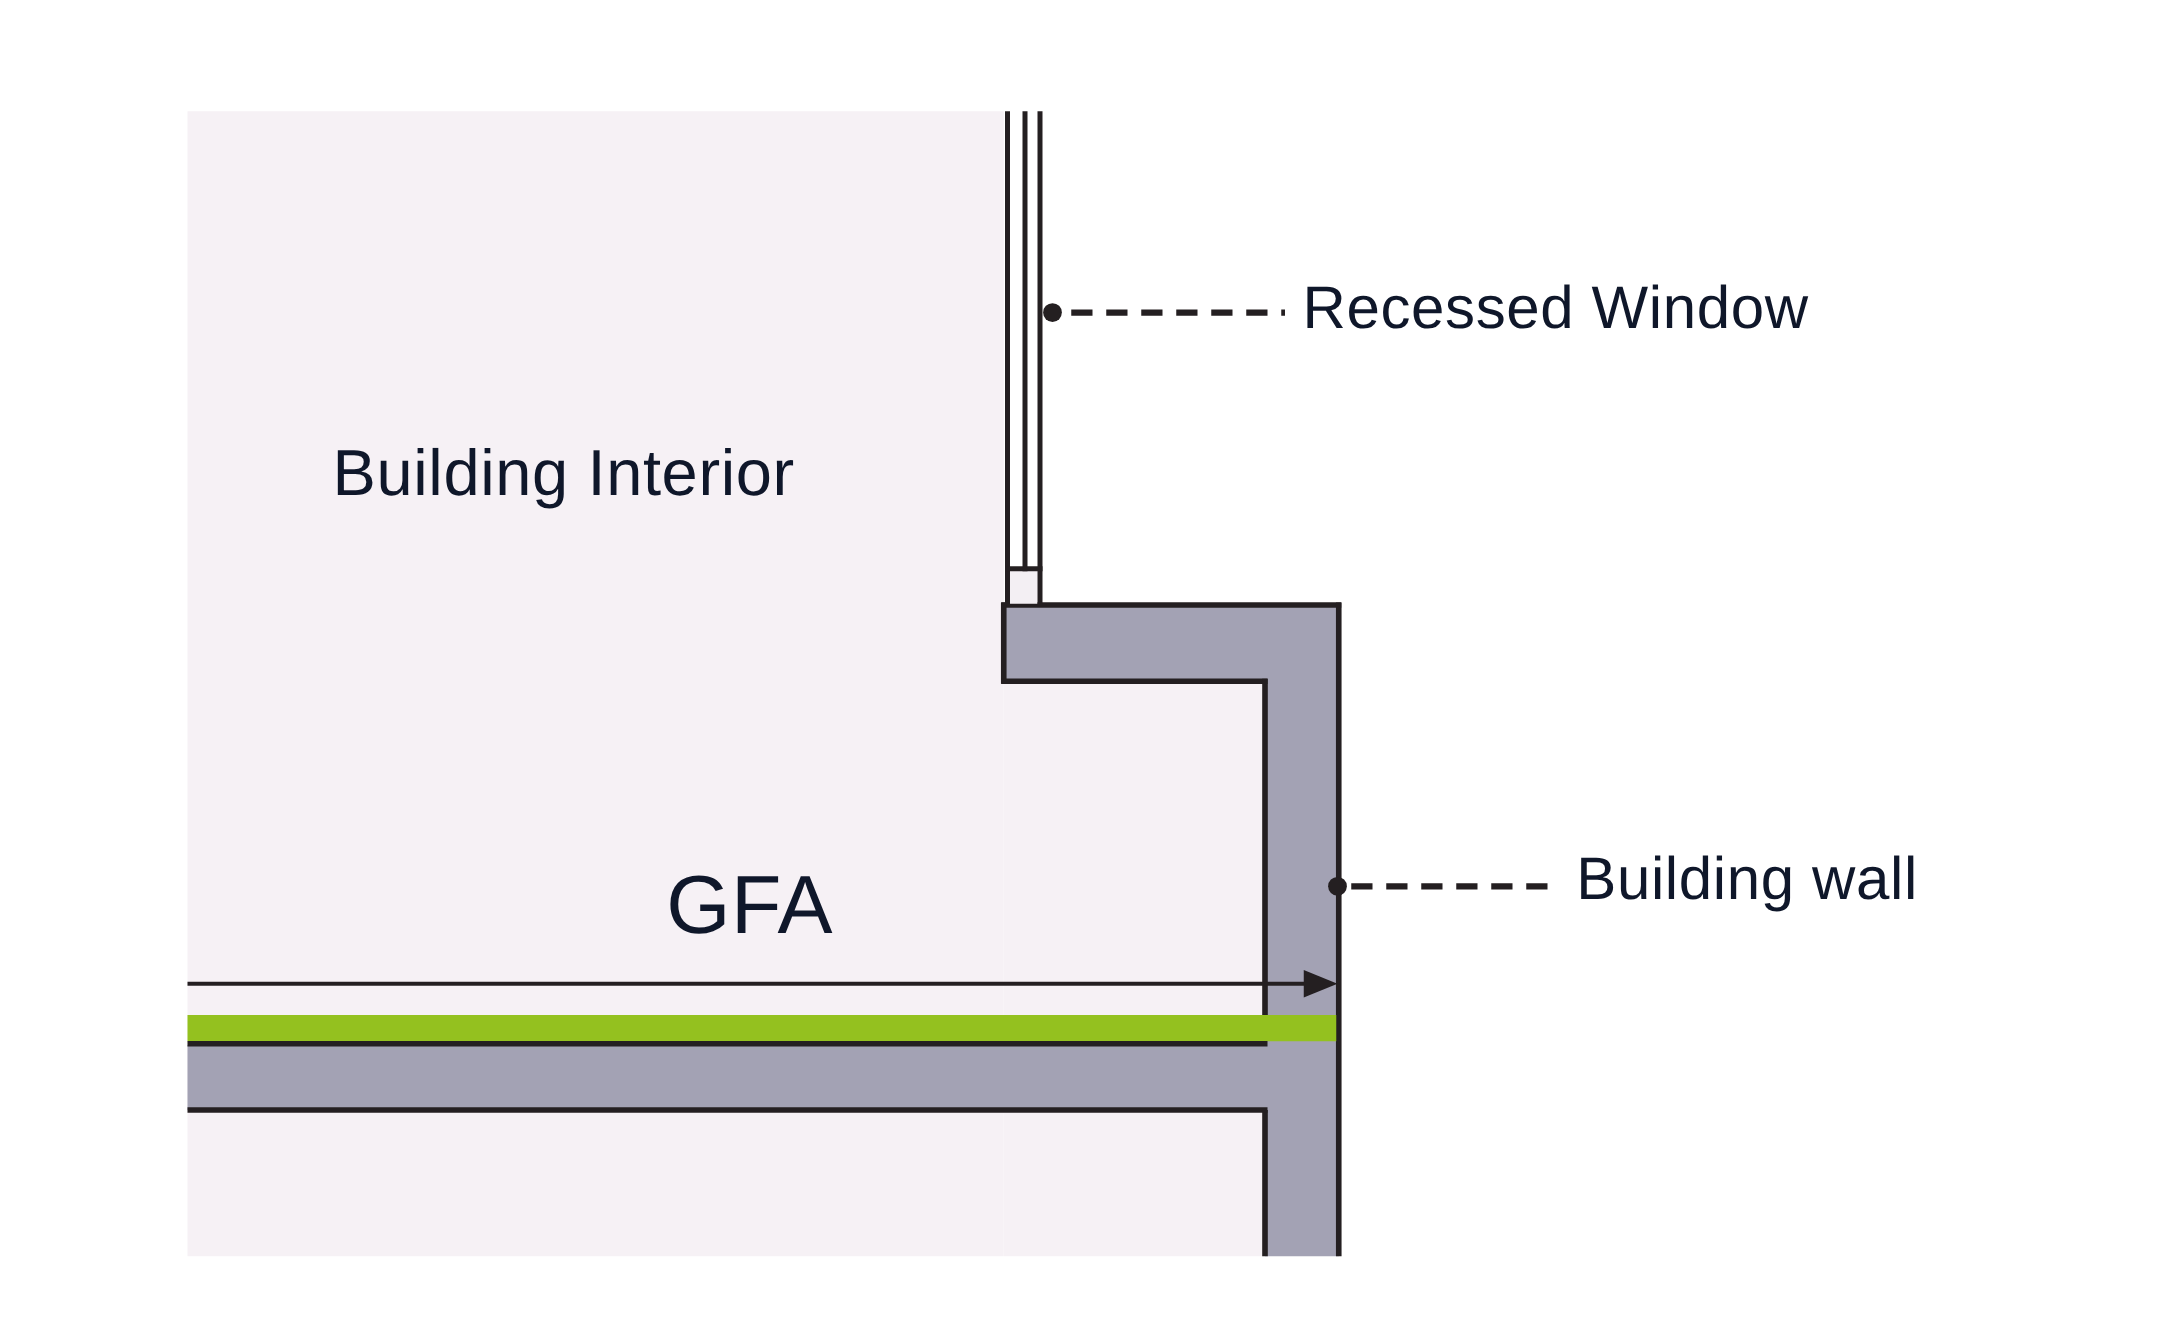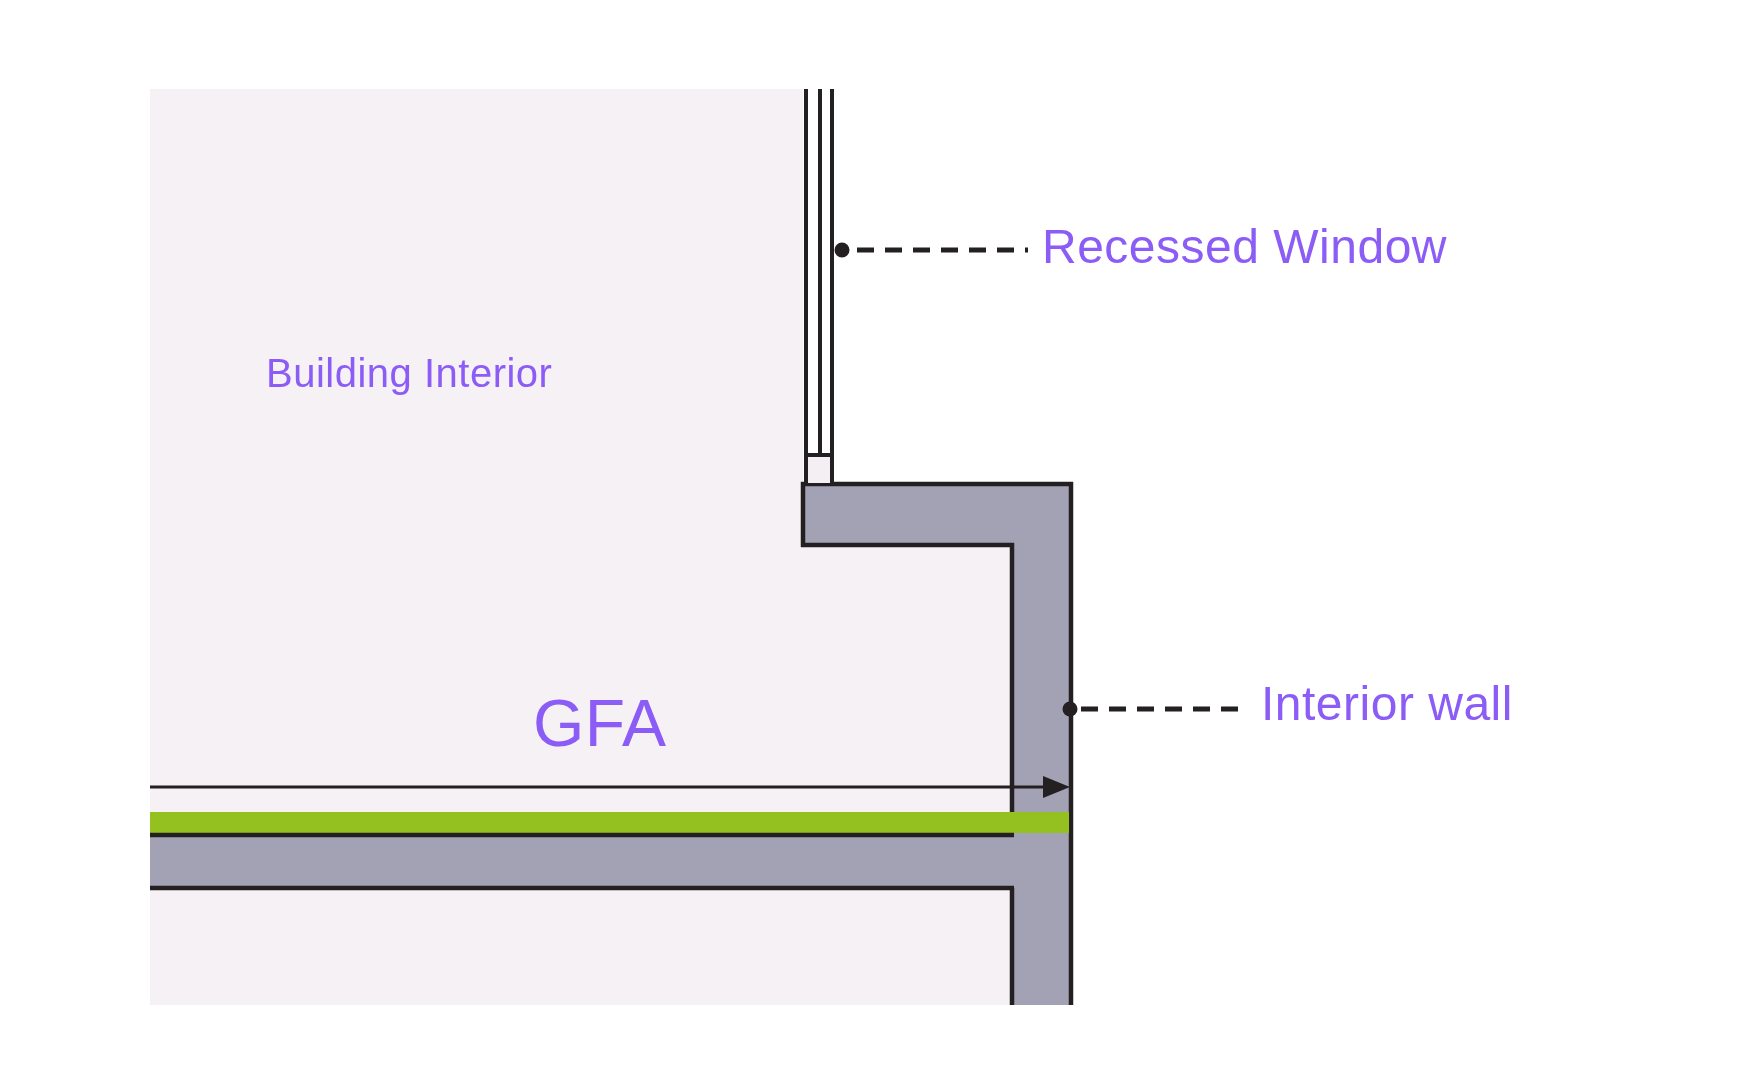--- a/index.html
+++ b/index.html
@@ -15,26 +15,26 @@
     background: #ffffff;
     overflow: hidden;
   }
   .canvas svg {
     position: absolute;
     left: 0;
     top: 0;
   }
   .label {
     position: absolute;
-    color: #8b5cf6;
+    color: #0f172a;
     line-height: 1;
     white-space: nowrap;
     letter-spacing: 0.5px;
   }
-  .label.building   { left: 266px;  top: 353px; font-size: 40px; }
+  .label.building   { left: 266px;  top: 353px; font-size: 52px; }
   .label.gfa        { left: 533px;  top: 690px; font-size: 66px; }
   .label.recessed   { left: 1042px; top: 223px; font-size: 48px; }
   .label.external   { left: 1261px; top: 680px; font-size: 48px; }
 </style>
 </head>
 <body>
 
 <div class="canvas">
 
   <svg width="1745" height="1067" viewBox="0 0 1745 1067">
@@ -70,14 +70,14 @@
     <circle cx="842" cy="250" r="7.5" fill="#241f21"></circle>
     <path d="M 857,250 L 1028,250" stroke-width="5" fill="none" stroke-dasharray="17 11" stroke="#241f21"></path>
 
     <circle cx="1070" cy="709" r="7.5" fill="#241f21"></circle>
     <path d="M 1081,709 L 1238,709" stroke-width="5" fill="none" stroke-dasharray="17 11" stroke="#241f21"></path>
   </svg>
 
   <div class="label building">Building Interior</div>
   <div class="label gfa">GFA</div>
   <div class="label recessed">Recessed Window</div>
-  <div class="label external">Interior wall</div>
+  <div class="label external">Building wall</div>
 </div>
 
 </body></html>

